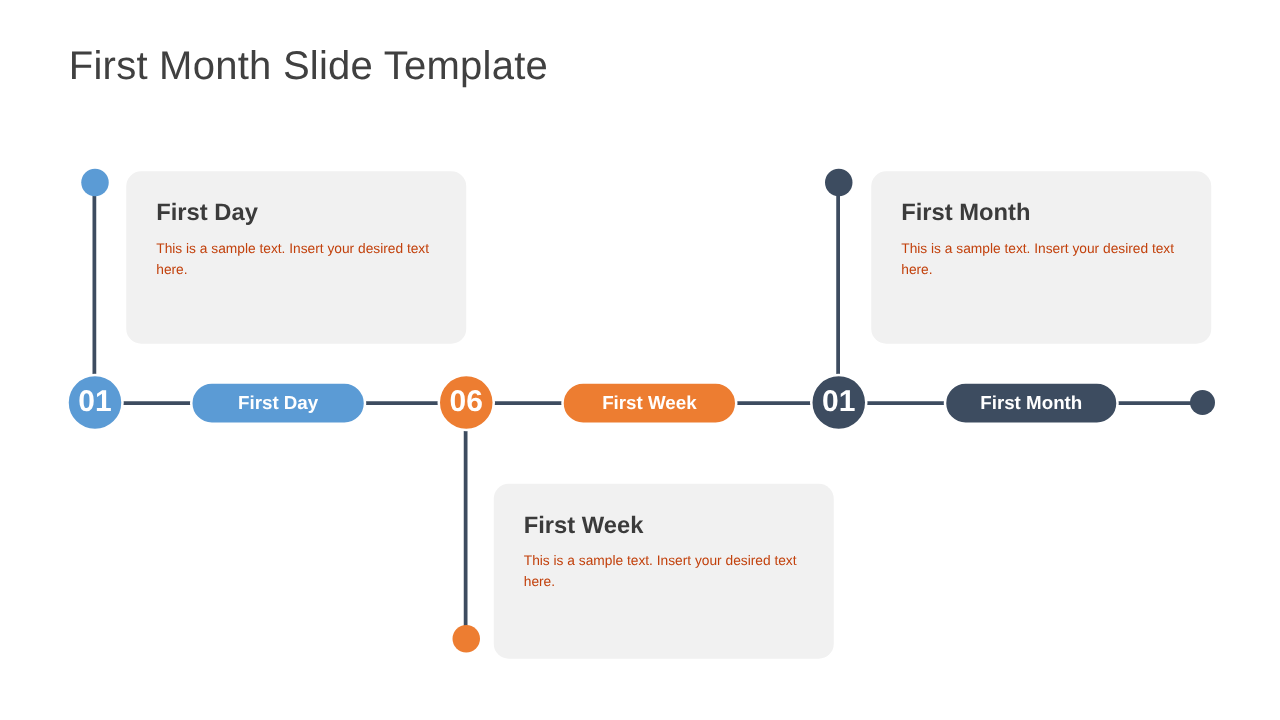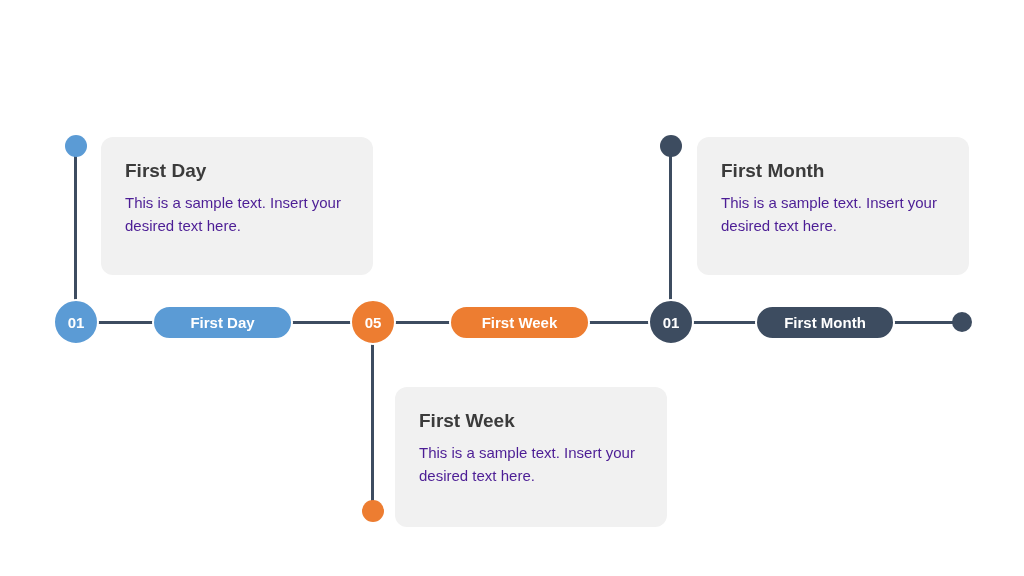--- a/index.html
+++ b/index.html
@@ -68,21 +68,21 @@
 
   
   .node {
     position: absolute;
     top: 299px;
     width: 46px;
     height: 46px;
     border-radius: 50%;
     border: 2px solid #ffffff;
     color: #ffffff;
-    font-size: 15px;
+    font-size: 24px;
     font-weight: 700;
     display: flex;
     align-items: center;
     justify-content: center;
     z-index: 3;
   }
   .node-1 { left: 53px;  background: #5B9BD5; }
   .node-2 { left: 350px; background: #ED7D31; }
   .node-3 { left: 648px; background: #3D4C60; }
 
@@ -119,46 +119,47 @@
   .card-2 { left: 395px; top: 387px; height: 140px; }
   .card-3 { left: 697px; top: 137px; }
 
   .card-title {
     font-size: 19px;
     font-weight: 700;
     color: #3B3B3B;
     margin-bottom: 9px;
   }
   .card-body {
-    font-size: 15px;
+    font-size: 11px;
     line-height: 1.55;
-    color: #4c1d95;
+    color: #c2410c;
   }
 </style>
 </head>
 <body>
 
 <div class="slide">
 
+  <h1 class="slide-title">First Month Slide Template</h1>
 
   <div class="baseline"></div>
   <div class="end-dot"></div>
 
   <div class="branch branch-1"></div>
   <div class="dot dot-1"></div>
   <div class="node node-1">01</div>
   <div class="pill pill-1">First Day</div>
   <div class="card card-1">
     <div class="card-title">First Day</div>
     <div class="card-body">This is a sample text. Insert your desired text here.</div>
   </div>
 
   <div class="branch branch-2"></div>
   <div class="dot dot-2"></div>
-  <div class="node node-2">05</div>
+  <div class="node node-2">06</div>
   <div class="pill pill-2">First Week</div>
   <div class="card card-2">
     <div class="card-title">First Week</div>
     <div class="card-body">This is a sample text. Insert your desired text here.</div>
   </div>
 
   <div class="branch branch-3"></div>
   <div class="dot dot-3"></div>
   <div class="node node-3">01</div>
   <div class="pill pill-3">First Month</div>

